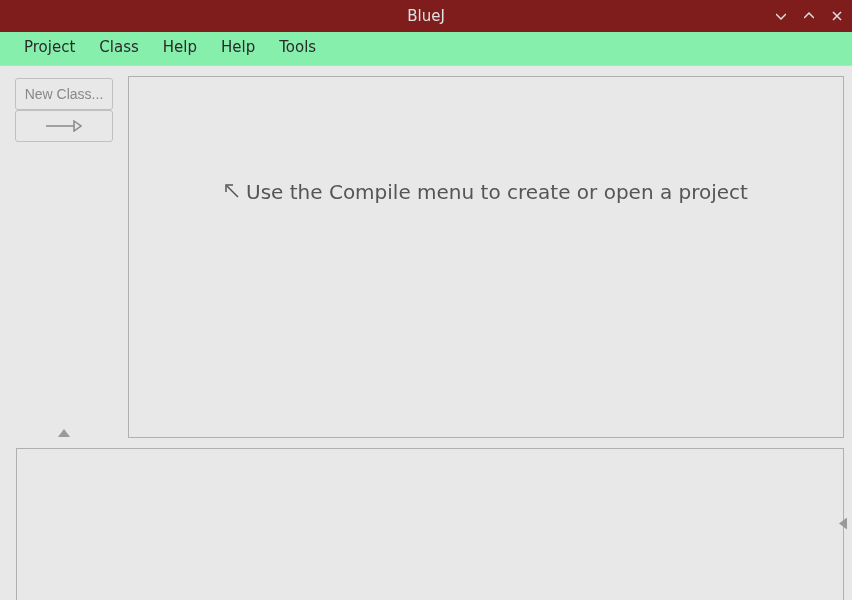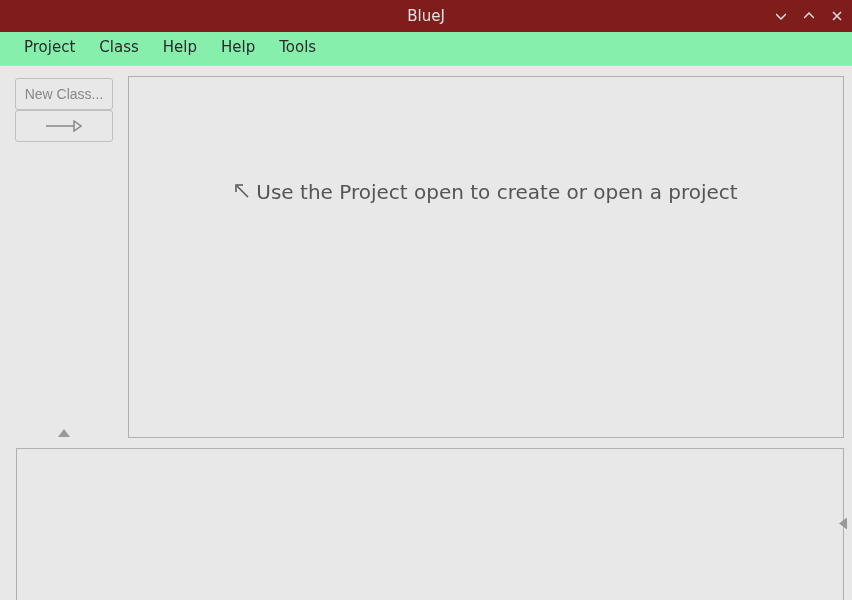--- a/index.html
+++ b/index.html
@@ -178,21 +178,21 @@
     </div>
   </div>
   <div class="canvas">
     <div class="canvas-hint">
       <span>
         <svg width="16" height="16" viewBox="0 0 16 16">
           <line x1="14" y1="14" x2="3" y2="3" stroke="#555" stroke-width="1.5"></line>
           <path d="M2 9 L2 2 L9 2" fill="none" stroke="#555" stroke-width="1.5"></path>
         </svg>
       </span>
-      <span>Use the Project open to create or open a project</span>
+      <span>Use the Compile menu to create or open a project</span>
     </div>
   </div>
 </div>
 
 <div class="bottom-panel">
   <div class="bottom-collapse">
     <svg width="8" height="12" viewBox="0 0 8 12">
         <path d="M8 0 L0 6 L8 12 Z" fill="#999"></path>
       </svg>
   </div>

